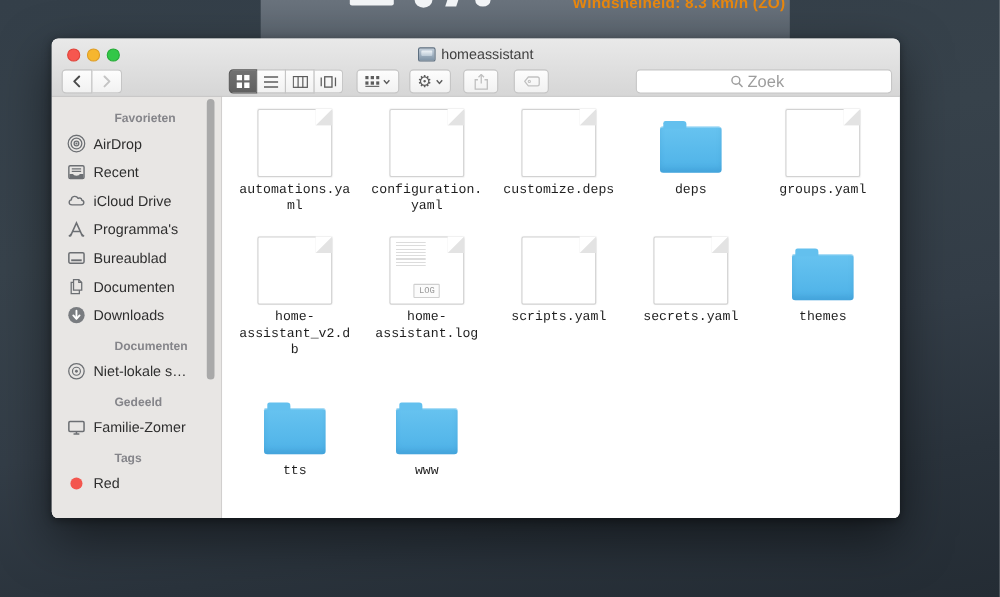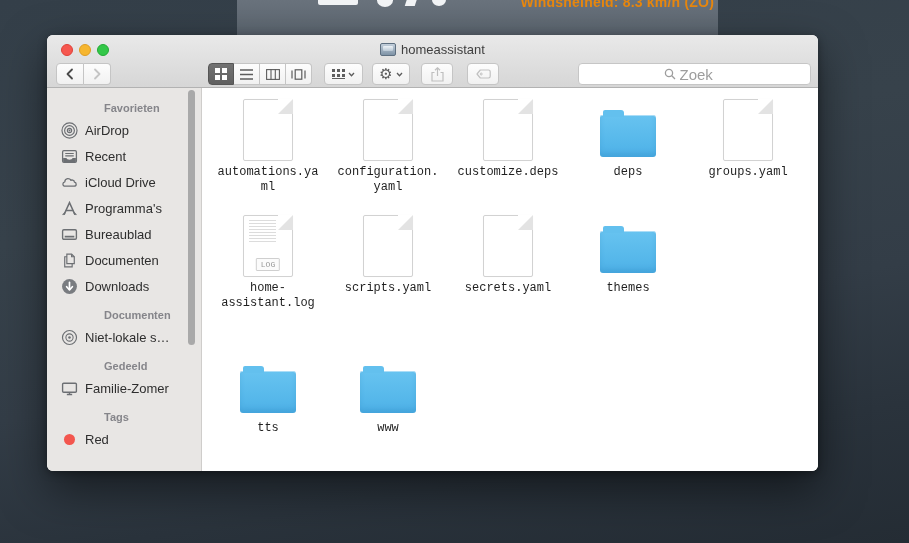--- a/index.html
+++ b/index.html
@@ -66,21 +66,21 @@
   .tagdot { width:11px; height:11px; border-radius:50%; background:#f3564e; margin:3px; }
   #sb-scroll { position:absolute; top:2px; right:6px; width:7px; height:255px; border-radius:4px; background:#a9a9a9; }
 
   #content { flex:1; background:#fff; position:relative; }
   .frow { position:absolute; left:0; display:flex; padding-left:6px; }
   #row1 { top:10px; } #row2 { top:126px; } #row3 { top:266px; }
   .cell { width:120px; display:flex; flex-direction:column; align-items:center;font-family:Liberation Mono, monospace; }
   .iconbox { height:64px; display:flex; align-items:center; justify-content:center; }
   .flabel { margin-top:3px; font-size:12px; line-height:15px; color:#1f1f1f; text-align:center; max-width:106px; word-break:break-word; }
 
-  .doc { width:50px; height:62px; background:#fff; border:1px solid #d2d2d2; border-radius:2px; position:relative;
+  .doc { width:68px; height:62px; background:#fff; border:1px solid #d2d2d2; border-radius:2px; position:relative;
     box-shadow:0 0 1px rgba(0,0,0,.05); }
   .doc::before { content:""; position:absolute; top:-1px; right:-1px; border-style:solid;
     border-width:0 0 15px 15px; border-color:#fff #fff #e3e3e3 #fff; }
   .doc::after { content:""; position:absolute; top:-1px; right:14px; width:0; height:0;
     border-top:15px solid transparent; }
   .doclines { position:absolute; top:4px; left:5px; width:27px; height:22px;
     background:repeating-linear-gradient(#dcdcdc 0 1px, transparent 1px 3px); }
   .logbadge { position:absolute; bottom:5px; left:50%; transform:translateX(-50%);
     border:1px solid #cfcfcf; background:#fbfbfb; color:#9a9a9a; font-size:8px; padding:1px 4px; border-radius:1px; }
 
@@ -372,20 +372,26 @@
             <div class="iconbox">
                 <div class="doc"></div>
               </div>
             <div class="flabel">groups.yaml</div>
           </div>
         </div>
 
         <div class="frow" id="row2">
           <div class="cell">
             <div class="iconbox">
+                <div class="doc"></div>
+              </div>
+            <div class="flabel">home-assistant_v2.db</div>
+          </div>
+          <div class="cell">
+            <div class="iconbox">
               <div class="doc">
                 <div class="doclines"></div>
                 <div class="logbadge">LOG</div>
               </div>
             </div>
             <div class="flabel">home-assistant.log</div>
           </div>
           <div class="cell">
             <div class="iconbox">
                 <div class="doc"></div>

